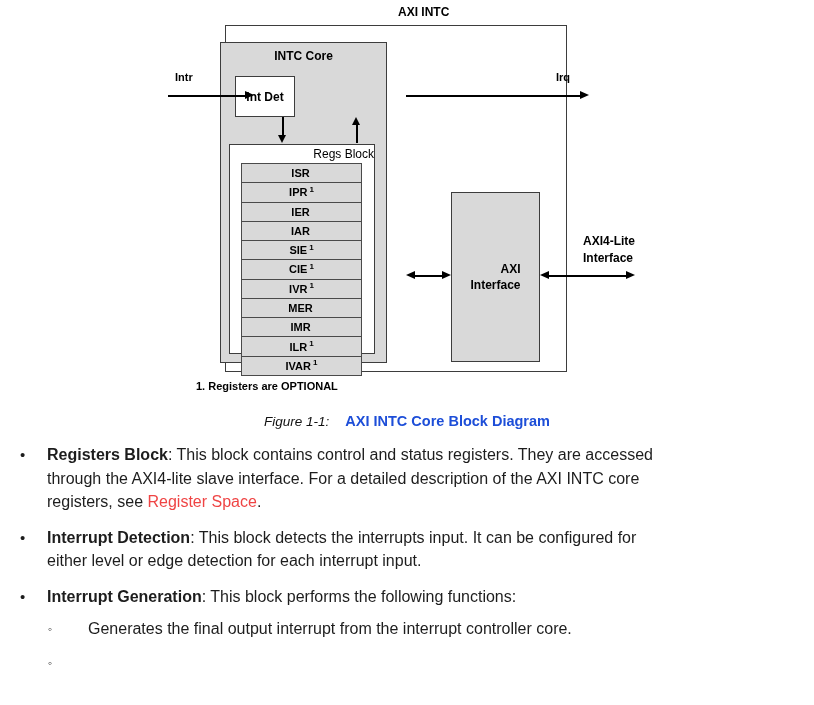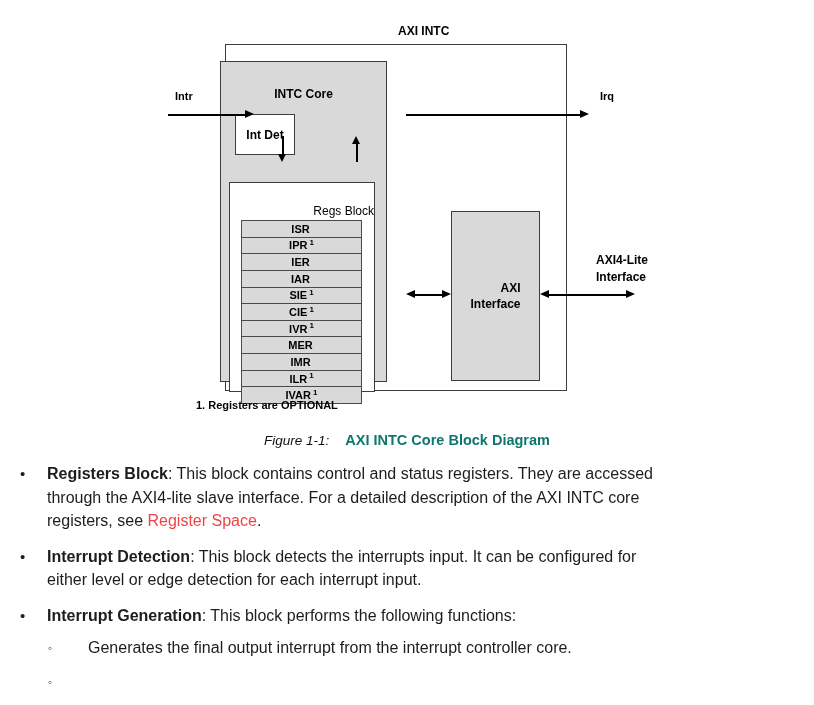--- a/index.html
+++ b/index.html
@@ -1,54 +1,54 @@
 <!DOCTYPE html>
 <html><head>
 <meta charset="utf-8">
 <style>
   html,body{margin:0;padding:0;background:#fff;}
   .page{position:relative;width:814px;height:705px;background:#ffffff;
         font-family:"Liberation Sans", sans-serif;color:#000;overflow:hidden;}
 
   
-  .abs{position:absolute;margin-top:19px;}
+  .abs{position:absolute;}
   .dg-title{left:398px;top:5px;font-size:12px;font-weight:bold;}
   .outer-box{left:225px;top:25px;width:342px;height:347px;border:1.5px solid #3d3d3d;background:#fff;box-sizing:border-box;}
   .core-box{left:220px;top:42px;width:167px;height:321px;border:1.5px solid #3d3d3d;background:#d9d9d9;box-sizing:border-box;}
   .core-label{left:0;top:6px;width:100%;text-align:center;font-size:12px;font-weight:bold;}
   .small-block{background:#fff;border:1.5px solid #3d3d3d;box-sizing:border-box;
                display:flex;align-items:center;justify-content:center;font-size:12px;font-weight:bold;}
   .int-det{left:14px;top:33px;width:60px;height:41px;}
   .irq-gen{left:88px;top:33px;width:60px;height:41px;}
   .regs-box{left:8px;top:101px;width:146px;height:210px;background:#fff;border:1.5px solid #3d3d3d;box-sizing:border-box;}
   .regs-label{left:0;top:2px;width:100%;text-align:right;font-size:12px;font-weight:normal;}
-  .reg-rows{left:11px;top:19px;width:121px;height:183px;display:flex;flex-direction:column;}
+  .reg-rows{left:11px;top:19px;width:121px;height:212px;display:flex;flex-direction:column;}
   .reg-row{flex:1;background:#d9d9d9;border:1px solid #4a4a4a;margin-top:-1px;box-sizing:border-box;
            display:flex;align-items:center;justify-content:center;font-size:11px;font-weight:bold;}
   .reg-row sup{font-size:8px;position:relative;top:-3px;margin-left:2px;font-weight:bold;}
   .axi-box{left:451px;top:192px;width:89px;height:170px;background:#d9d9d9;border:1.5px solid #3d3d3d;box-sizing:border-box;
            display:flex;align-items:center;justify-content:center;text-align:right;
            font-size:12px;font-weight:bold;white-space:pre-line;line-height:16px;}
   .sig-label{font-size:11px;font-weight:bold;}
   .intr-label{left:175px;top:71px;}
-  .irq-label{left:600px;top:71px;}
-  .axi4-label{left:596px;top:233px;font-size:12px;font-weight:bold;white-space:pre-line;line-height:17px;}
+  .irq-label{left:556px;top:71px;}
+  .axi4-label{left:583px;top:233px;font-size:12px;font-weight:bold;white-space:pre-line;line-height:17px;}
   .footnote{left:196px;top:380px;font-size:11px;font-weight:bold;}
 
   .hline{height:1.5px;background:#000;}
   .vline{width:1.5px;background:#000;}
   .ah-right{width:0;height:0;border-left:9px solid #000;border-top:4.5px solid transparent;border-bottom:4.5px solid transparent;}
   .ah-left{width:0;height:0;border-right:9px solid #000;border-top:4.5px solid transparent;border-bottom:4.5px solid transparent;}
   .ah-down{width:0;height:0;border-top:8px solid #000;border-left:4.5px solid transparent;border-right:4.5px solid transparent;}
   .ah-up{width:0;height:0;border-bottom:8px solid #000;border-left:4.5px solid transparent;border-right:4.5px solid transparent;}
 
   
   .caption{left:0;top:412px;width:100%;text-align:center;}
   .caption .fig{font-style:italic;font-size:13.5px;color:#111;}
-  .caption .cap-title{font-weight:bold;font-size:14.5px;margin-left:16px;color:#0f766e;}
+  .caption .cap-title{font-weight:bold;font-size:14.5px;margin-left:16px;color:#1d4ed8;}
 
   
   .body-text{left:0;top:443px;width:814px;font-size:16px;line-height:23.5px;color:#1d1d1d;}
   .bullet{display:flex;padding:0 28px 0 20px;margin-bottom:12px;}
   .bullet .marker{flex:none;width:27px;font-size:15px;color:#1d1d1d;}
   .bullet .content{white-space:pre-line;}
   .lead{font-weight:bold;}
   .sub-bullet{display:flex;padding:0 28px 0 48px;margin-bottom:10px;}
   .sub-bullet .marker{flex:none;width:40px;font-size:12px;position:relative;top:1px;color:#1d1d1d;}
   a.doc-link{color:#ef4444;text-decoration:none;cursor:pointer;}

